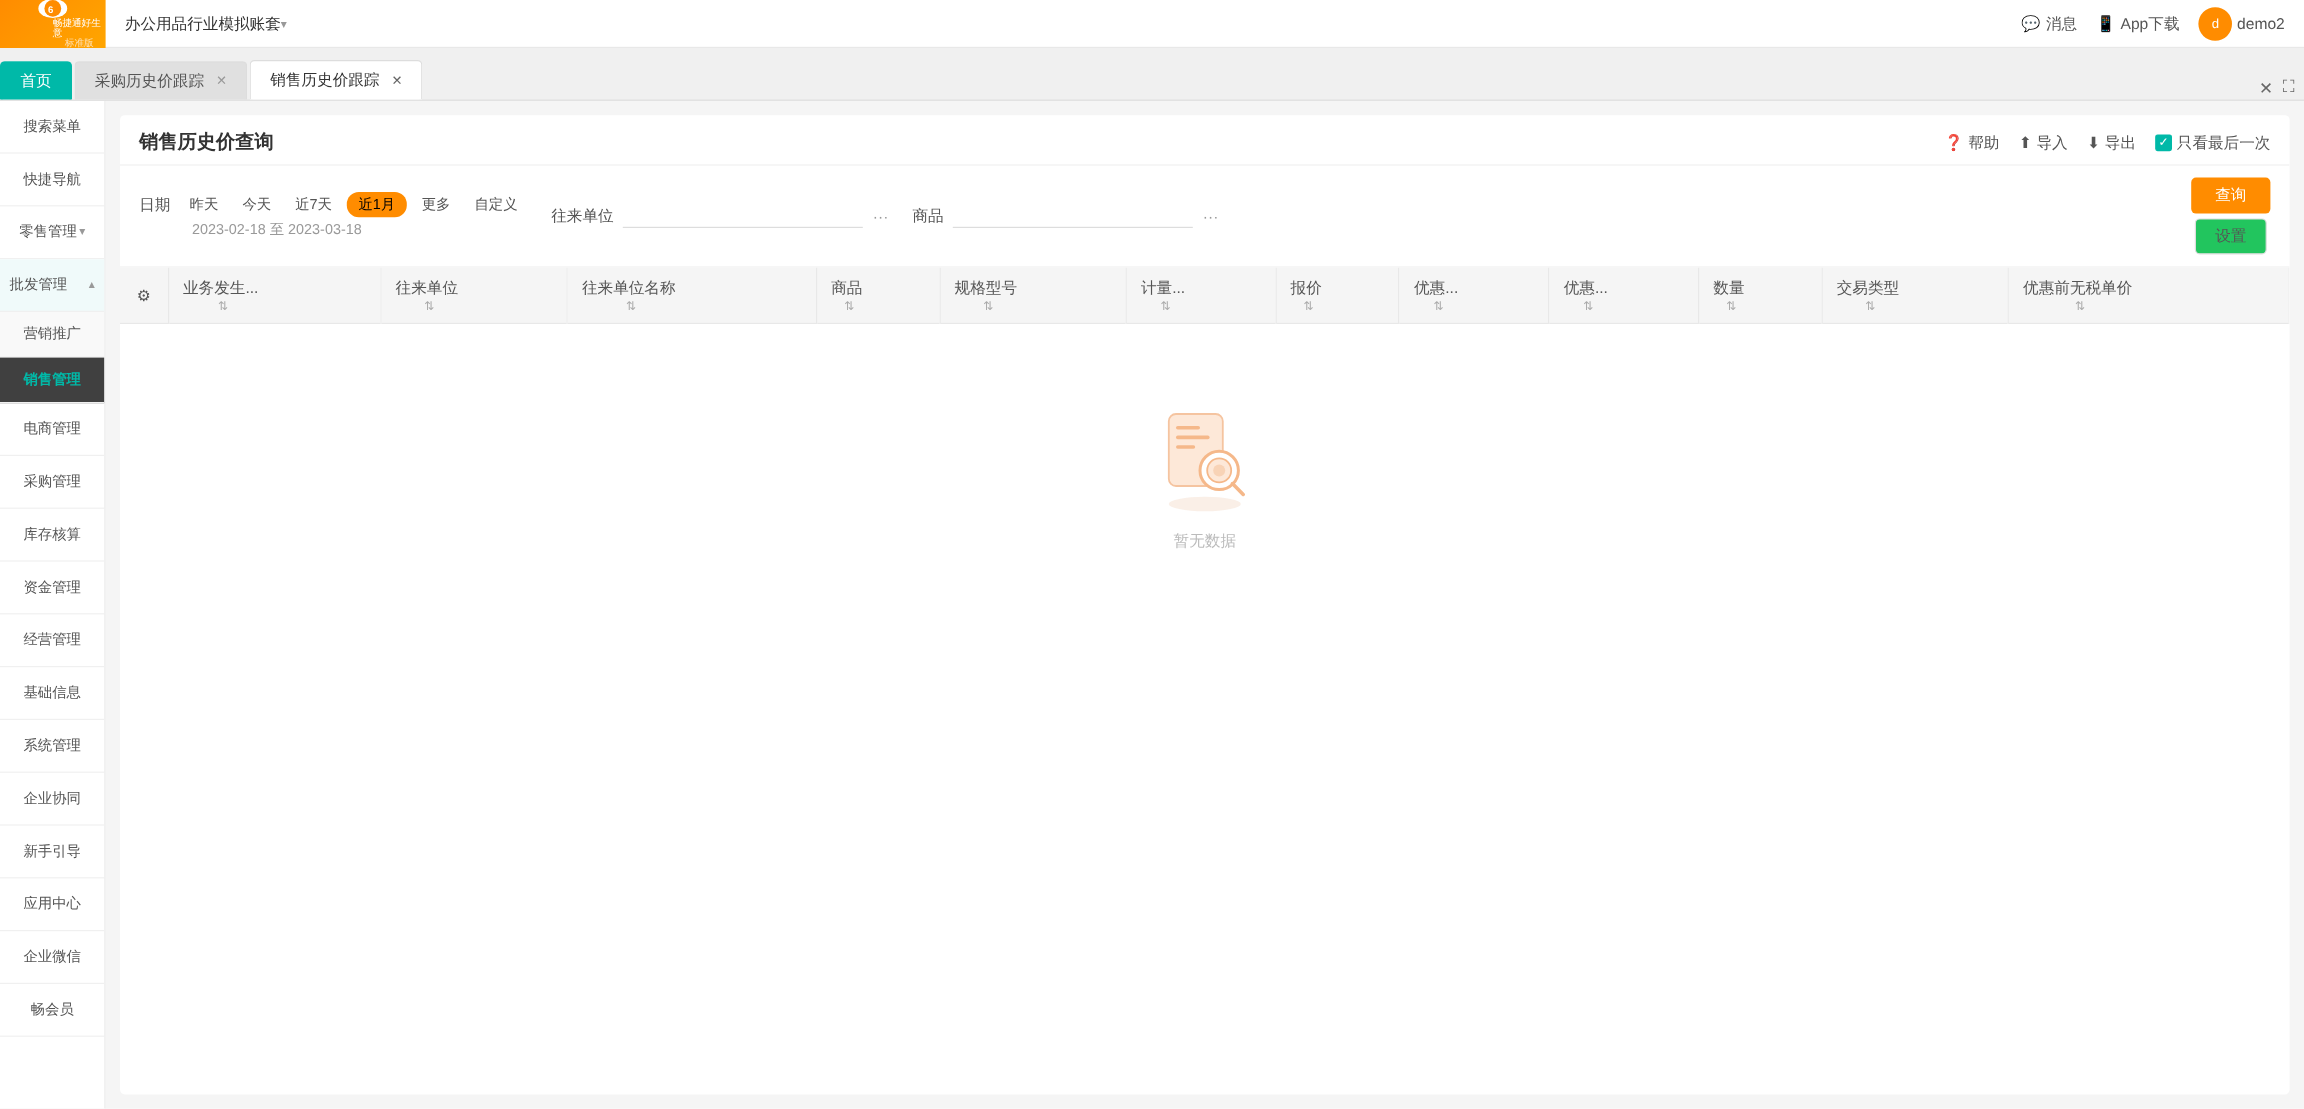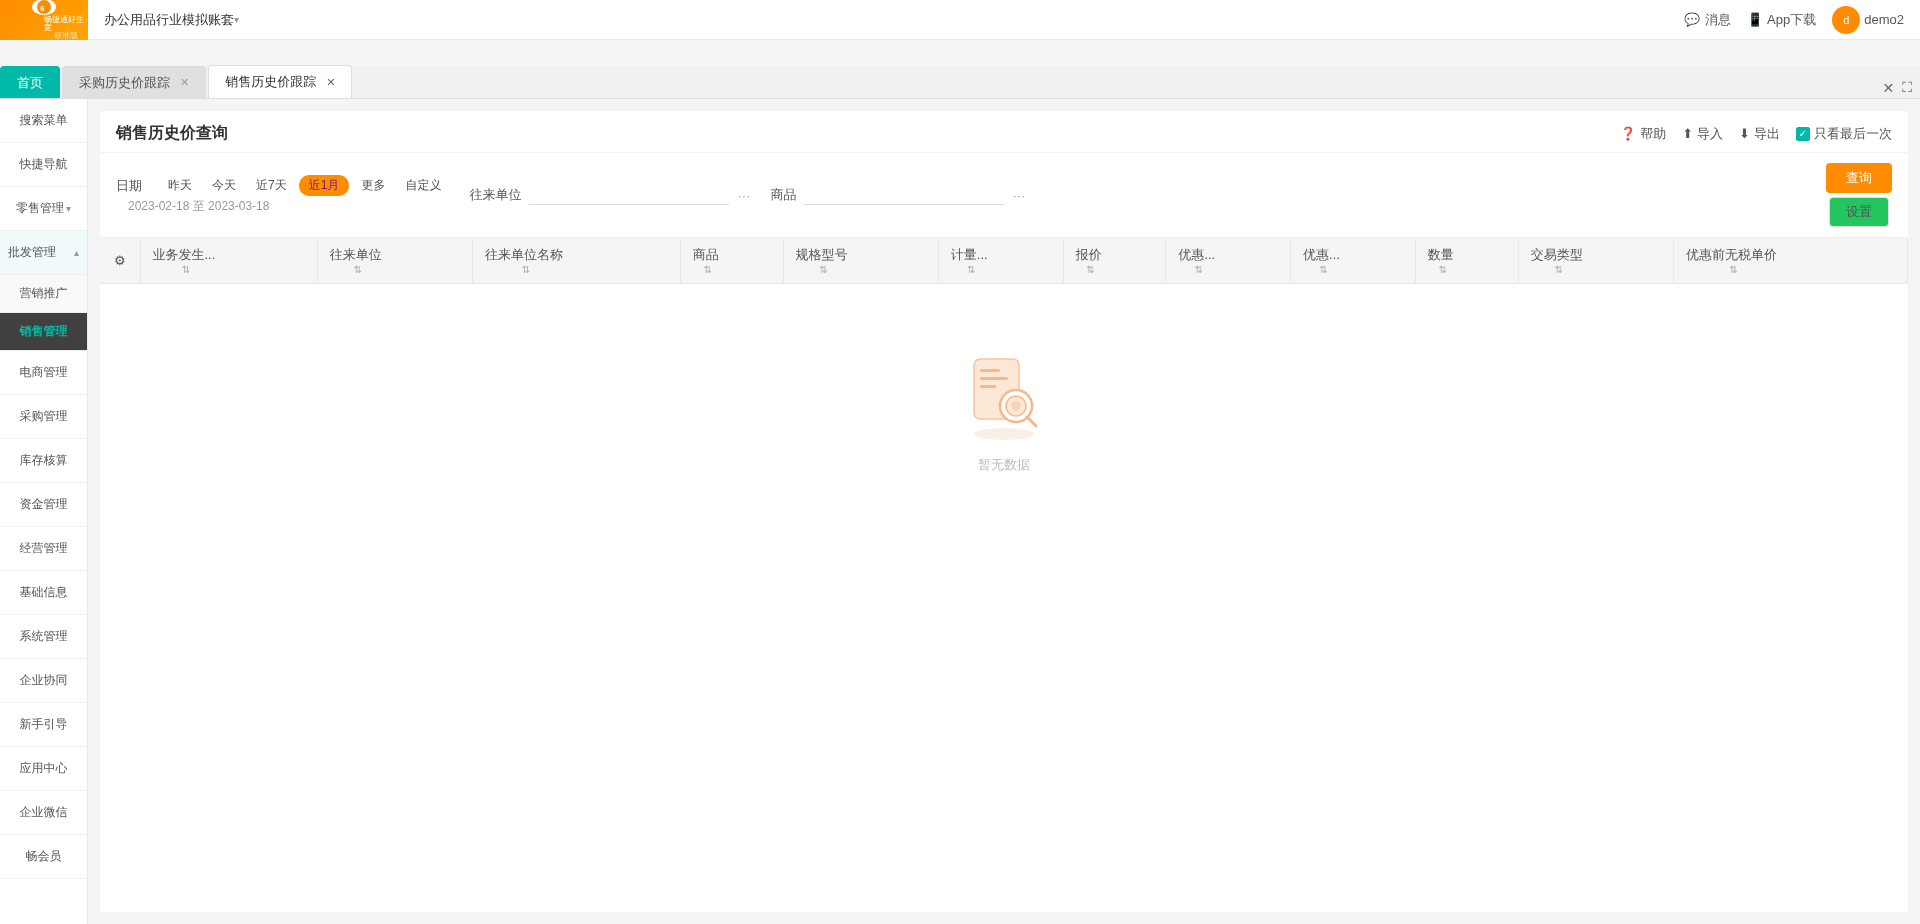--- a/index.html
+++ b/index.html
@@ -77,28 +77,27 @@
       background: #ff8c00;
       display: flex;
       align-items: center;
       justify-content: center;
       color: #fff;
       font-size: 11px;
     }
 
     
     .tab-bar {
-      height: 32px;
+      height: 44px;
       background: #f0f0f0;
       display: flex;
       align-items: flex-end;
       padding-left: 0;
       flex-shrink: 0;
       border-bottom: 1px solid #ddd;
-      margin-top: 27px;
     }
     .tab {
       height: 32px;
       padding: 0 16px;
       display: flex;
       align-items: center;
       gap: 6px;
       cursor: pointer;
       font-size: 13px;
       color: #555;
@@ -287,21 +286,21 @@
       padding: 2px 8px;
       border: none;
       background: none;
       cursor: pointer;
       font-size: 12px;
       color: #555;
       border-radius: 2px;
     }
     .date-btn.active {
       background: #ff8c00;
-      color: #701a75;
+      color: #000000;
       border-radius: 10px;
       padding: 2px 10px;
     }
     .date-range {
       font-size: 12px;
       color: #999;
       margin-top: 2px;
     }
     .filter-date-group {
       display: flex;
@@ -536,32 +535,32 @@
           </div>
           <label class="checkbox-label">
             <div class="checkbox-box">✓</div>
             <span>只看最后一次</span>
           </label>
         </div>
       </div>
 
       <div class="filter-bar">
         <div class="filter-date-group">
-          <div style="display:flex;align-items:center;gap:18px;">
+          <div style="display:flex;align-items:center;gap:8px;">
             <span class="filter-label">日期</span>
             <div class="date-buttons">
               <button class="date-btn">昨天</button>
               <button class="date-btn">今天</button>
               <button class="date-btn">近7天</button>
               <button class="date-btn active">近1月</button>
               <button class="date-btn">更多</button>
               <button class="date-btn">自定义</button>
             </div>
           </div>
-          <div class="date-range" style="margin-left:12px;">2023-02-18 至 2023-03-18</div>
+          <div class="date-range" style="margin-left:44px;">2023-02-18 至 2023-03-18</div>
         </div>
 
         <div class="filter-group">
           <span class="filter-label">往来单位</span>
           <input class="filter-input" type="text" style="width: 200px;">
           <span class="filter-dots">···</span>
         </div>
 
         <div class="filter-group">
           <span class="filter-label">商品</span>

